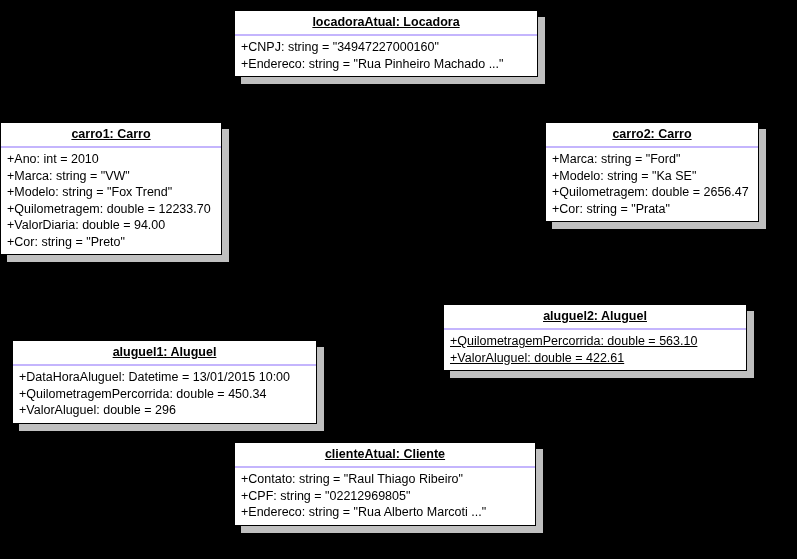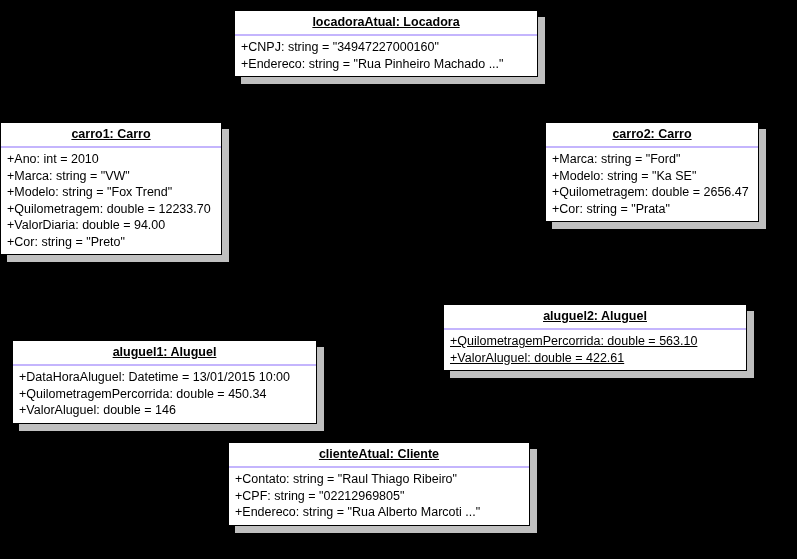--- a/index.html
+++ b/index.html
@@ -72,21 +72,21 @@
     white-space: nowrap;
     text-align: left;
   }
 
   
   #obj-locadoraAtual { left: 234px; top:  10px; width: 304px; }
   #obj-carro1        { left:  0; top: 122px; width: 222px; }
   #obj-carro2        { left: 545px; top: 122px; width: 214px; }
   #obj-aluguel1      { left:  12px; top: 302px; width: 305px; margin-top: 38px; }
   #obj-aluguel2      { left: 443px; top: 304px; width: 304px; text-decoration: underline; }
-  #obj-clienteAtual  { left: 228px; top: 442px; width: 302px; }
+  #obj-clienteAtual  { left: 234px; top: 442px; width: 302px; }
 </style>
 </head>
 <body>
 
 <div id="diagram">
 
   <svg id="connector-layer" width="797" height="559" viewBox="0 0 797 559">
     <g stroke="#000000" stroke-width="1.4" fill="none">
 
       <line x1="300" y1="78" x2="120" y2="244"></line>
@@ -143,21 +143,21 @@
     </div>
   </div>
 
   <div class="uml-object" id="obj-aluguel1">
     <div class="uml-title">
       <span>aluguel1: Aluguel</span>
     </div>
     <div class="uml-attributes">
       <div class="uml-attr">+DataHoraAluguel: Datetime = 13/01/2015 10:00</div>
       <div class="uml-attr">+QuilometragemPercorrida: double = 450.34</div>
-      <div class="uml-attr">+ValorAluguel: double = 146</div>
+      <div class="uml-attr">+ValorAluguel: double = 296</div>
     </div>
   </div>
 
   <div class="uml-object" id="obj-aluguel2">
     <div class="uml-title">
       <span>aluguel2: Aluguel</span>
     </div>
     <div class="uml-attributes">
       <div class="uml-attr">+QuilometragemPercorrida: double = 563.10</div>
       <div class="uml-attr">+ValorAluguel: double = 422.61</div>

